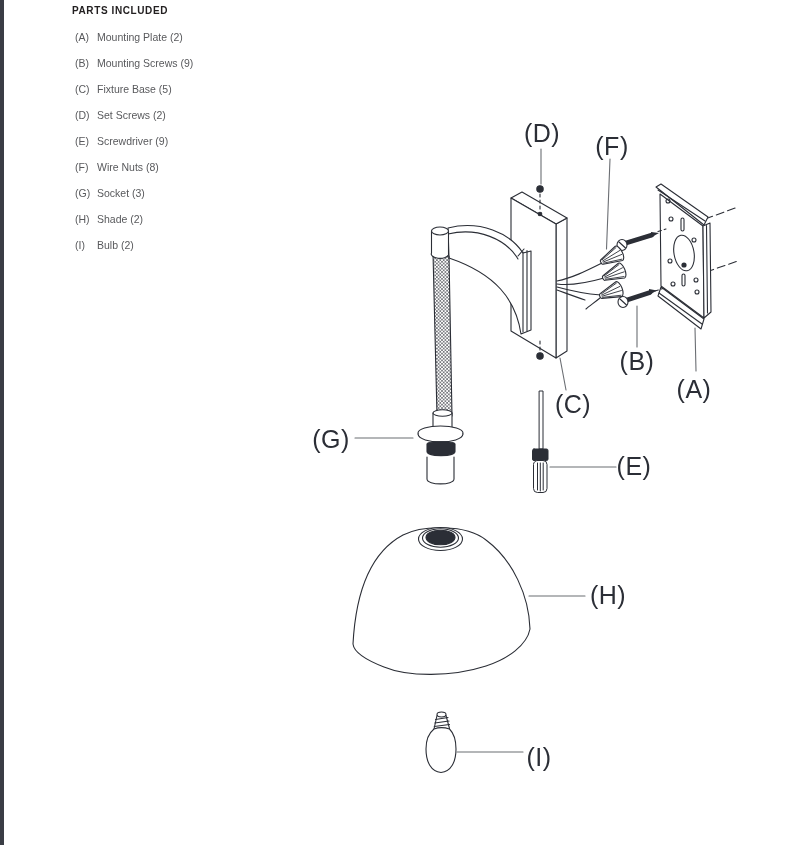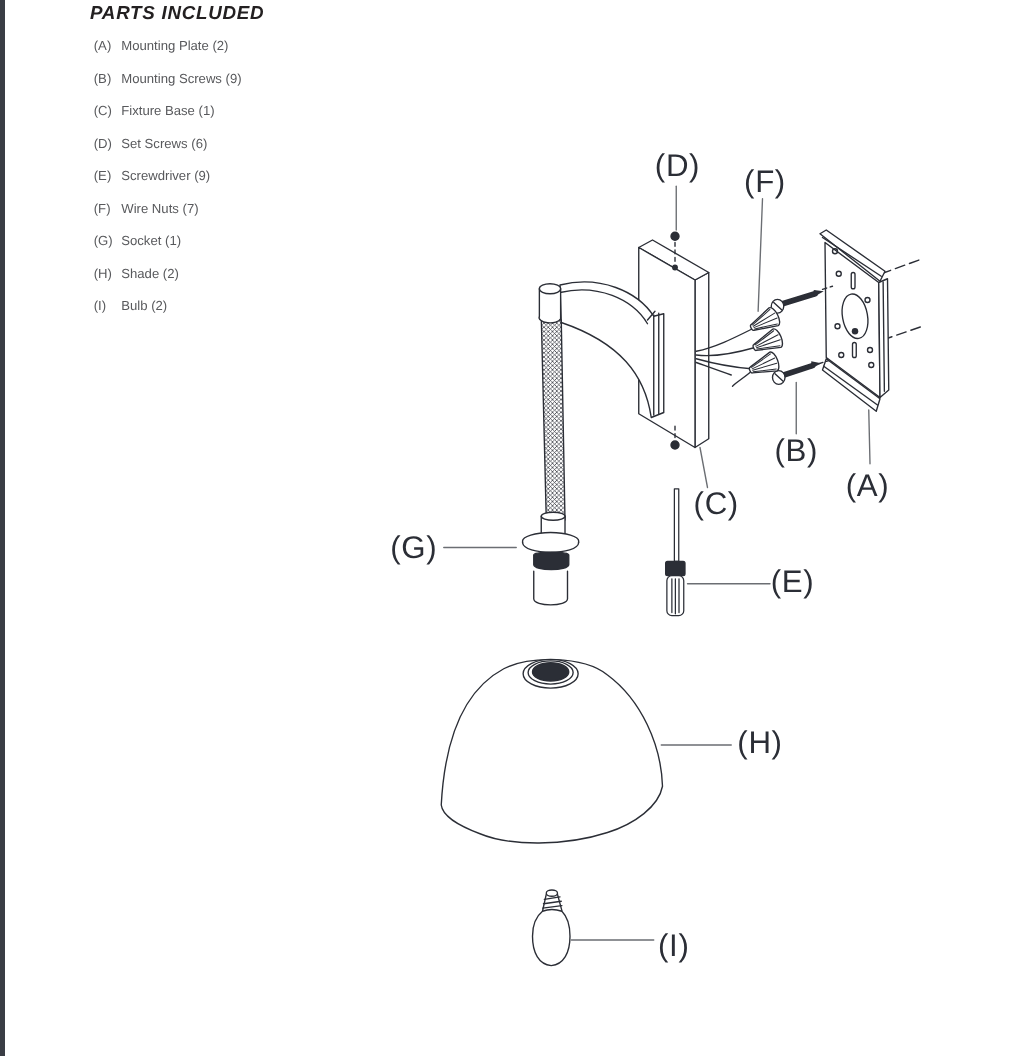--- a/index.html
+++ b/index.html
@@ -1,22 +1,22 @@
 <!DOCTYPE html>
 <html><head>
 <meta charset="utf-8">
 <style>
   html,body{margin:0;padding:0;background:#ffffff;}
   .stage{position:relative;width:810px;height:845px;background:#ffffff;overflow:hidden;
          font-family:"Liberation Sans",sans-serif;}
   .edge-bar{position:absolute;left:0;top:0;width:4px;height:845px;background:#3a3d45;}
   
   .parts{position:absolute;left:72px;top:0;width:260px;}
-  .parts-title{margin:0;padding-top:4px;font-size:15px;line-height:14px;font-weight:bold;
-               letter-spacing:.6px;color:#232021;font-style:italic;}
+  .parts-title{margin:0;padding-top:4px;font-size:10px;line-height:14px;font-weight:bold;
+               letter-spacing:.6px;color:#232021;}
   .parts-ul{list-style:none;margin:6px 0 0 0;padding:0;}
   .parts-ul li{height:26px;display:flex;align-items:center;padding-left:3px;
                font-size:10.5px;color:#58595c;}
   .pkey{display:inline-block;width:22px;flex:0 0 22px;}
   
   .diagram-svg{position:absolute;left:0;top:0;}
   .dlabel{position:absolute;transform:translate(-50%,-50%);font-size:25px;font-weight:400;
           color:#2b2e36;letter-spacing:.5px;white-space:nowrap;}
 </style>
 </head>
@@ -32,37 +32,37 @@
       <li>
         <span class="pkey">(A)</span>
         <span>Mounting Plate (2)</span>
         </li>
       <li>
         <span class="pkey">(B)</span>
         <span>Mounting Screws (9)</span>
         </li>
       <li>
         <span class="pkey">(C)</span>
-        <span>Fixture Base (1)</span>
+        <span>Fixture Base (5)</span>
         </li>
       <li>
         <span class="pkey">(D)</span>
-        <span>Set Screws (6)</span>
+        <span>Set Screws (2)</span>
         </li>
       <li>
         <span class="pkey">(E)</span>
         <span>Screwdriver (9)</span>
         </li>
       <li>
         <span class="pkey">(F)</span>
-        <span>Wire Nuts (7)</span>
+        <span>Wire Nuts (8)</span>
         </li>
       <li>
         <span class="pkey">(G)</span>
-        <span>Socket (1)</span>
+        <span>Socket (3)</span>
         </li>
       <li>
         <span class="pkey">(H)</span>
         <span>Shade (2)</span>
         </li>
       <li>
         <span class="pkey">(I)</span>
         <span>Bulb (2)</span>
         </li>
     </ul>

